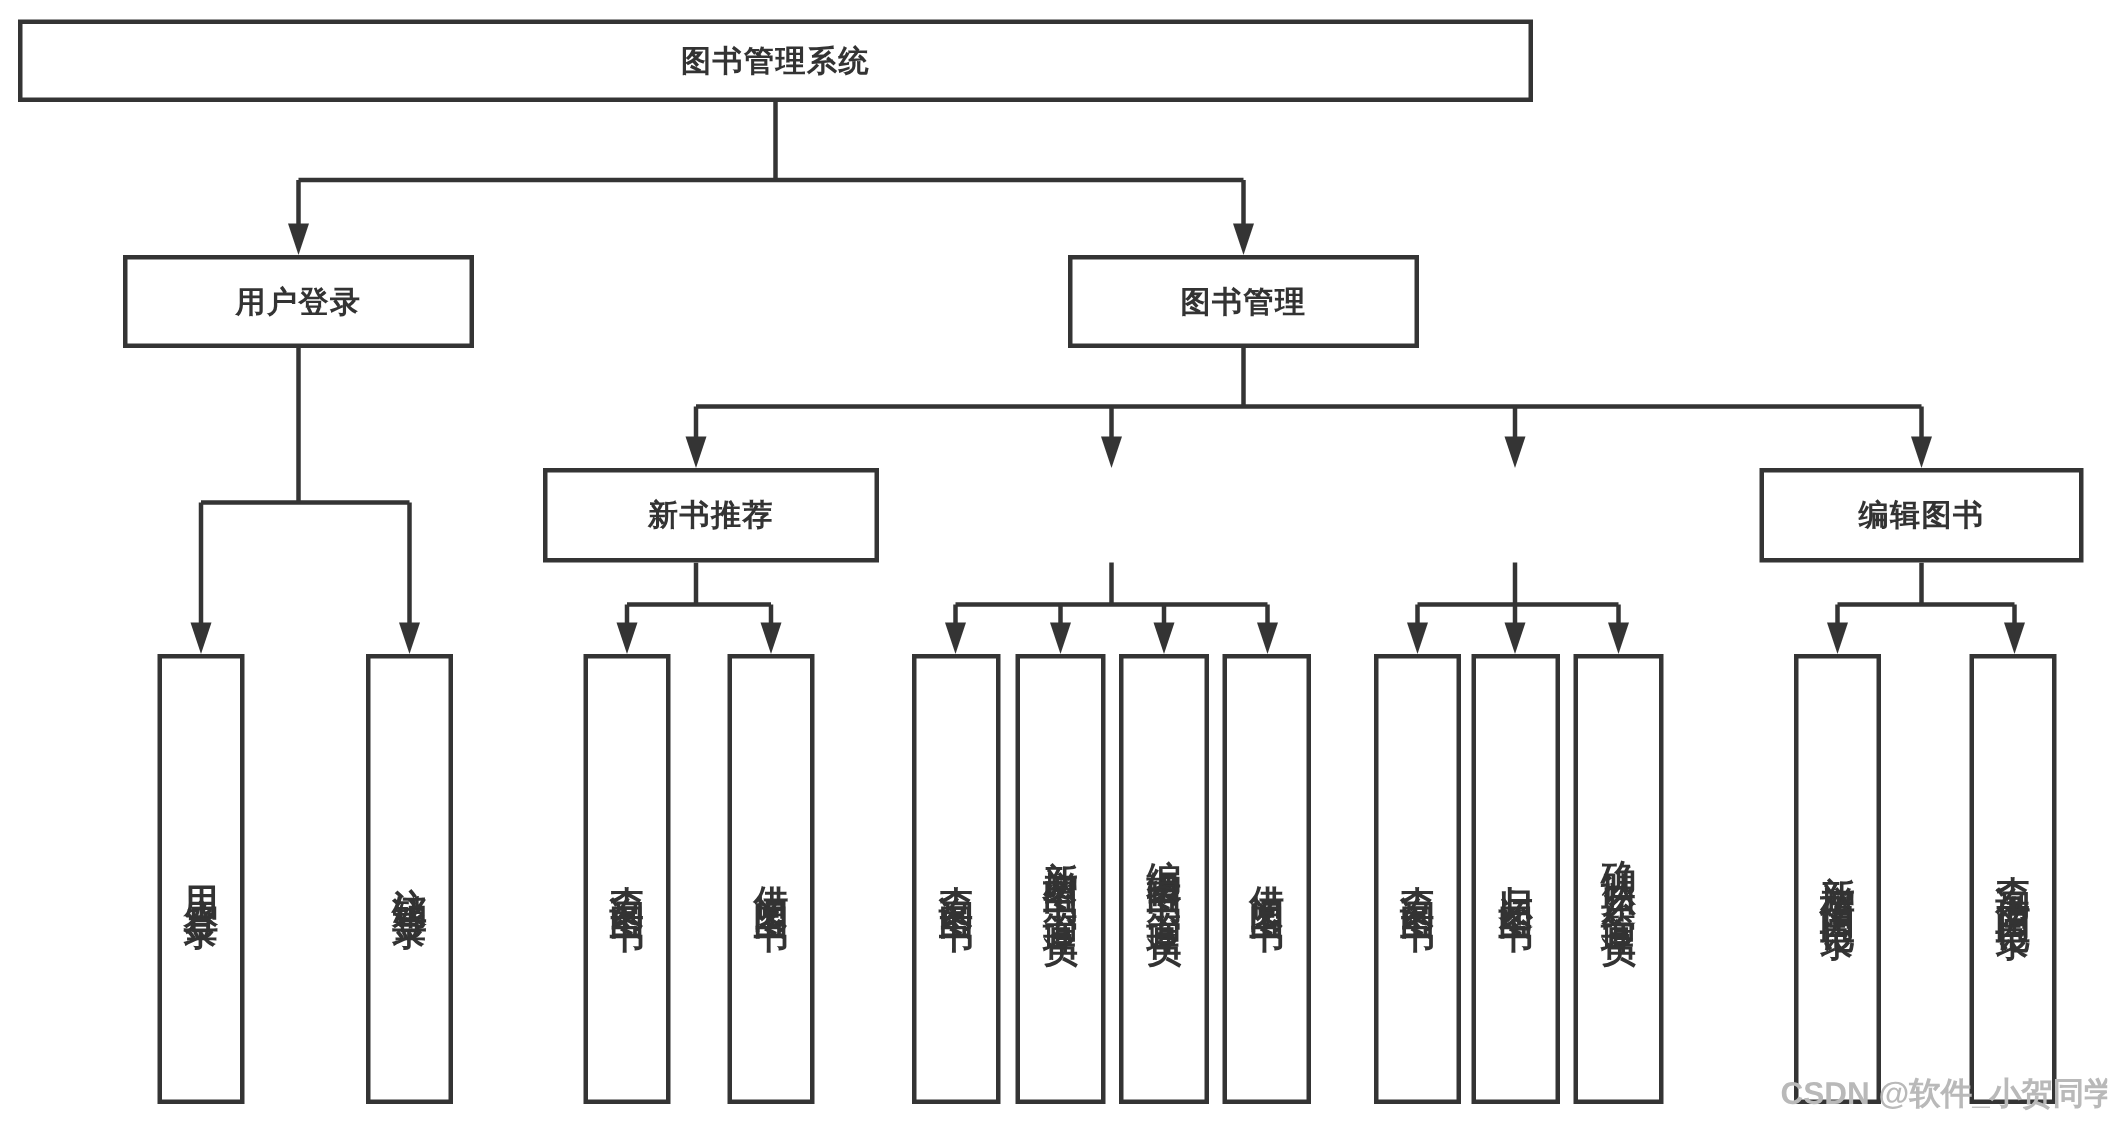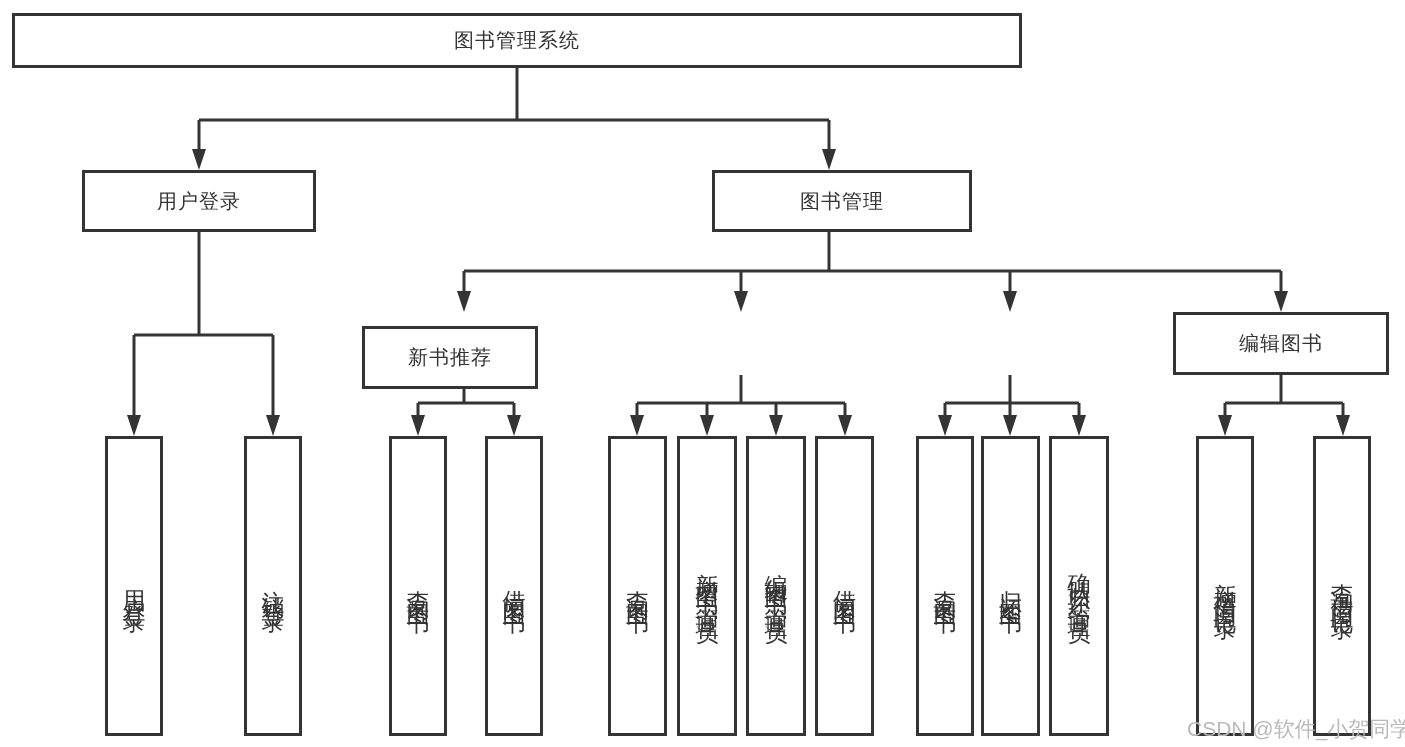--- a/index.html
+++ b/index.html
@@ -8,20 +8,21 @@
     --bg:#ffffff;
     --wm:#b9b9b9;
   }
   html,body{margin:0;padding:0;background:var(--bg);}
   #canvas{
     position:relative;
     width:1405px;height:747px;
     background:var(--bg);
     font-family:"Liberation Sans","DejaVu Sans",sans-serif;
     overflow:hidden;
+    font-weight:bold;
   }
   #connectors{
     position:absolute;left:0;top:0;width:1405px;height:747px;
     pointer-events:none;
   }
   .node{
     position:absolute;
     box-sizing:border-box;
     border:3px solid var(--line);
     background:#fff;
@@ -111,25 +112,25 @@
       <polygon points="1336,415 1350,415 1343,436" fill="#343434"></polygon>
     </svg>
 
   <div class="node h" style="left:12px;top:13px;width:1010px;height:55px">
     <span class="lbl">图书管理系统</span>
   </div>
 
   <div class="node h" style="left:82px;top:170px;width:234px;height:62px">
     <span class="lbl">用户登录</span>
   </div>
-  <div class="node h" style="left:712px;top:170px;width:260px;height:62px">
+  <div class="node h" style="left:712px;top:170px;width:234px;height:62px">
     <span class="lbl">图书管理</span>
   </div>
 
-  <div class="node h" style="left:362px;top:326px;width:176px;height:63px">
+  <div class="node h" style="left:362px;top:312px;width:224px;height:63px">
     <span class="lbl">新书推荐</span>
   </div>
   <div class="node h" style="left:1173px;top:312px;width:216px;height:63px">
     <span class="lbl">编辑图书</span>
   </div>
 
   <div class="node v" style="left:105px;top:436px;width:58px;height:300px">
     <span class="lbl">用户登录</span>
   </div>
   <div class="node v" style="left:244px;top:436px;width:58px;height:300px">

